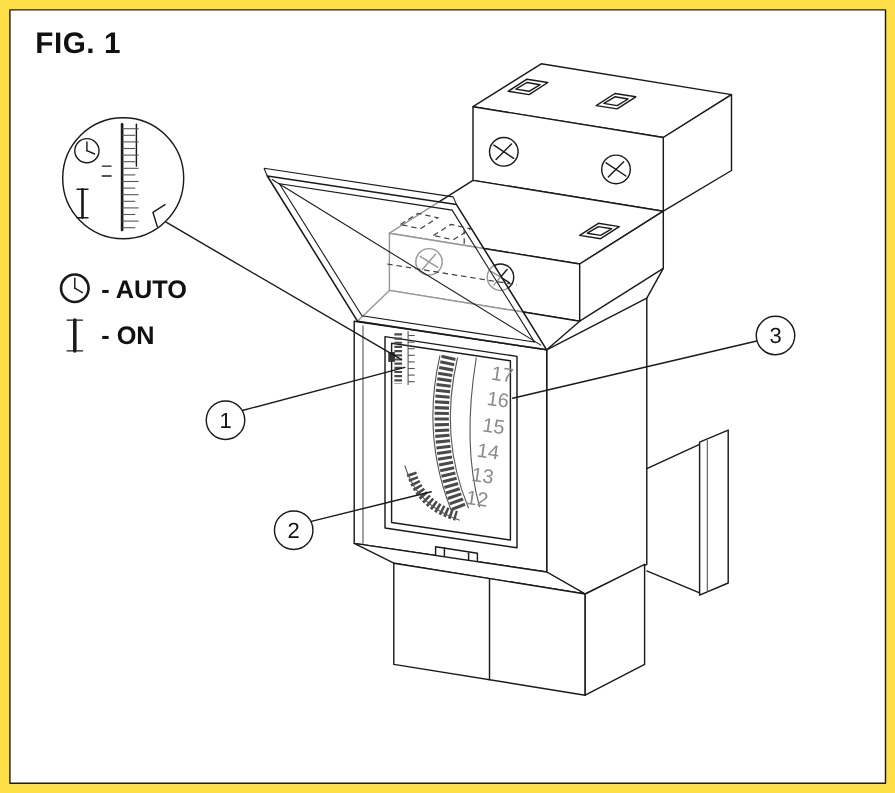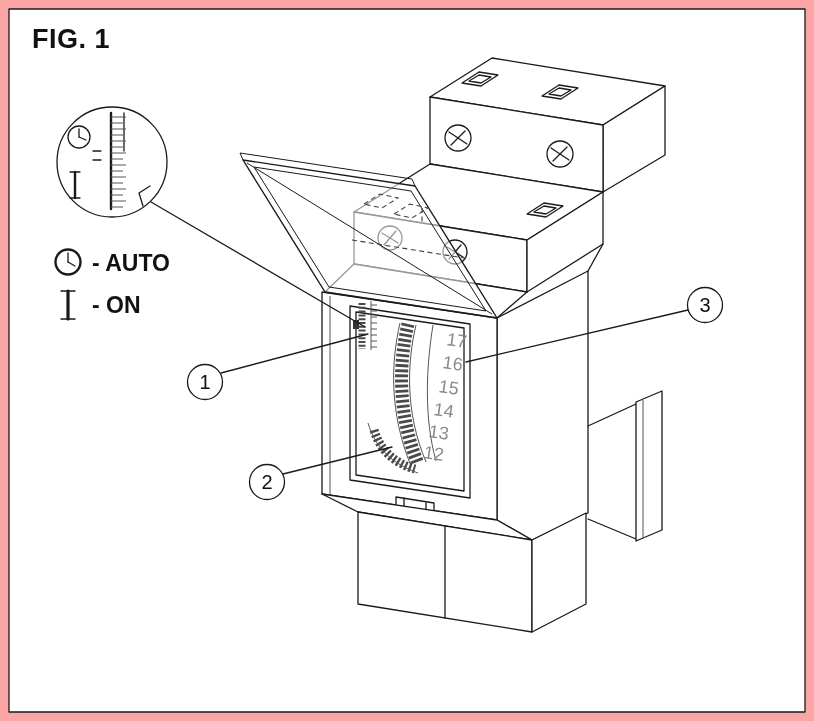--- a/index.html
+++ b/index.html
@@ -1,16 +1,16 @@
 <!DOCTYPE html>
 <html><head>
 <meta charset="utf-8">
 <style>
   html,body{margin:0;padding:0;background:#ffffff}
-  .stage{position:relative;width:814px;height:721px;background:#fca5a5;
+  .stage{position:relative;width:814px;height:721px;background:#fde047;
          font-family:"Liberation Sans",sans-serif;overflow:hidden}
   svg{display:block}
   .ln{stroke:#1a1a1a;stroke-width:1.3;fill:none;stroke-linecap:round;stroke-linejoin:round}
   .face{stroke:#1a1a1a;stroke-width:1.3;fill:#ffffff;stroke-linejoin:round}
   .thin{stroke:#555555;stroke-width:1;fill:none}
   .teeth{stroke:#4a4a4a;fill:none}
   .dash{stroke:#3f3f3f;stroke-width:1.1;fill:none;stroke-dasharray:5 3.5}
   .flap{fill:rgba(255,255,255,0.55);stroke:#1a1a1a;stroke-width:1.4;stroke-linejoin:round}
   .flapline{stroke:#1a1a1a;stroke-width:1;fill:none}
   text{font-family:"Liberation Sans",sans-serif;fill:#111111}

